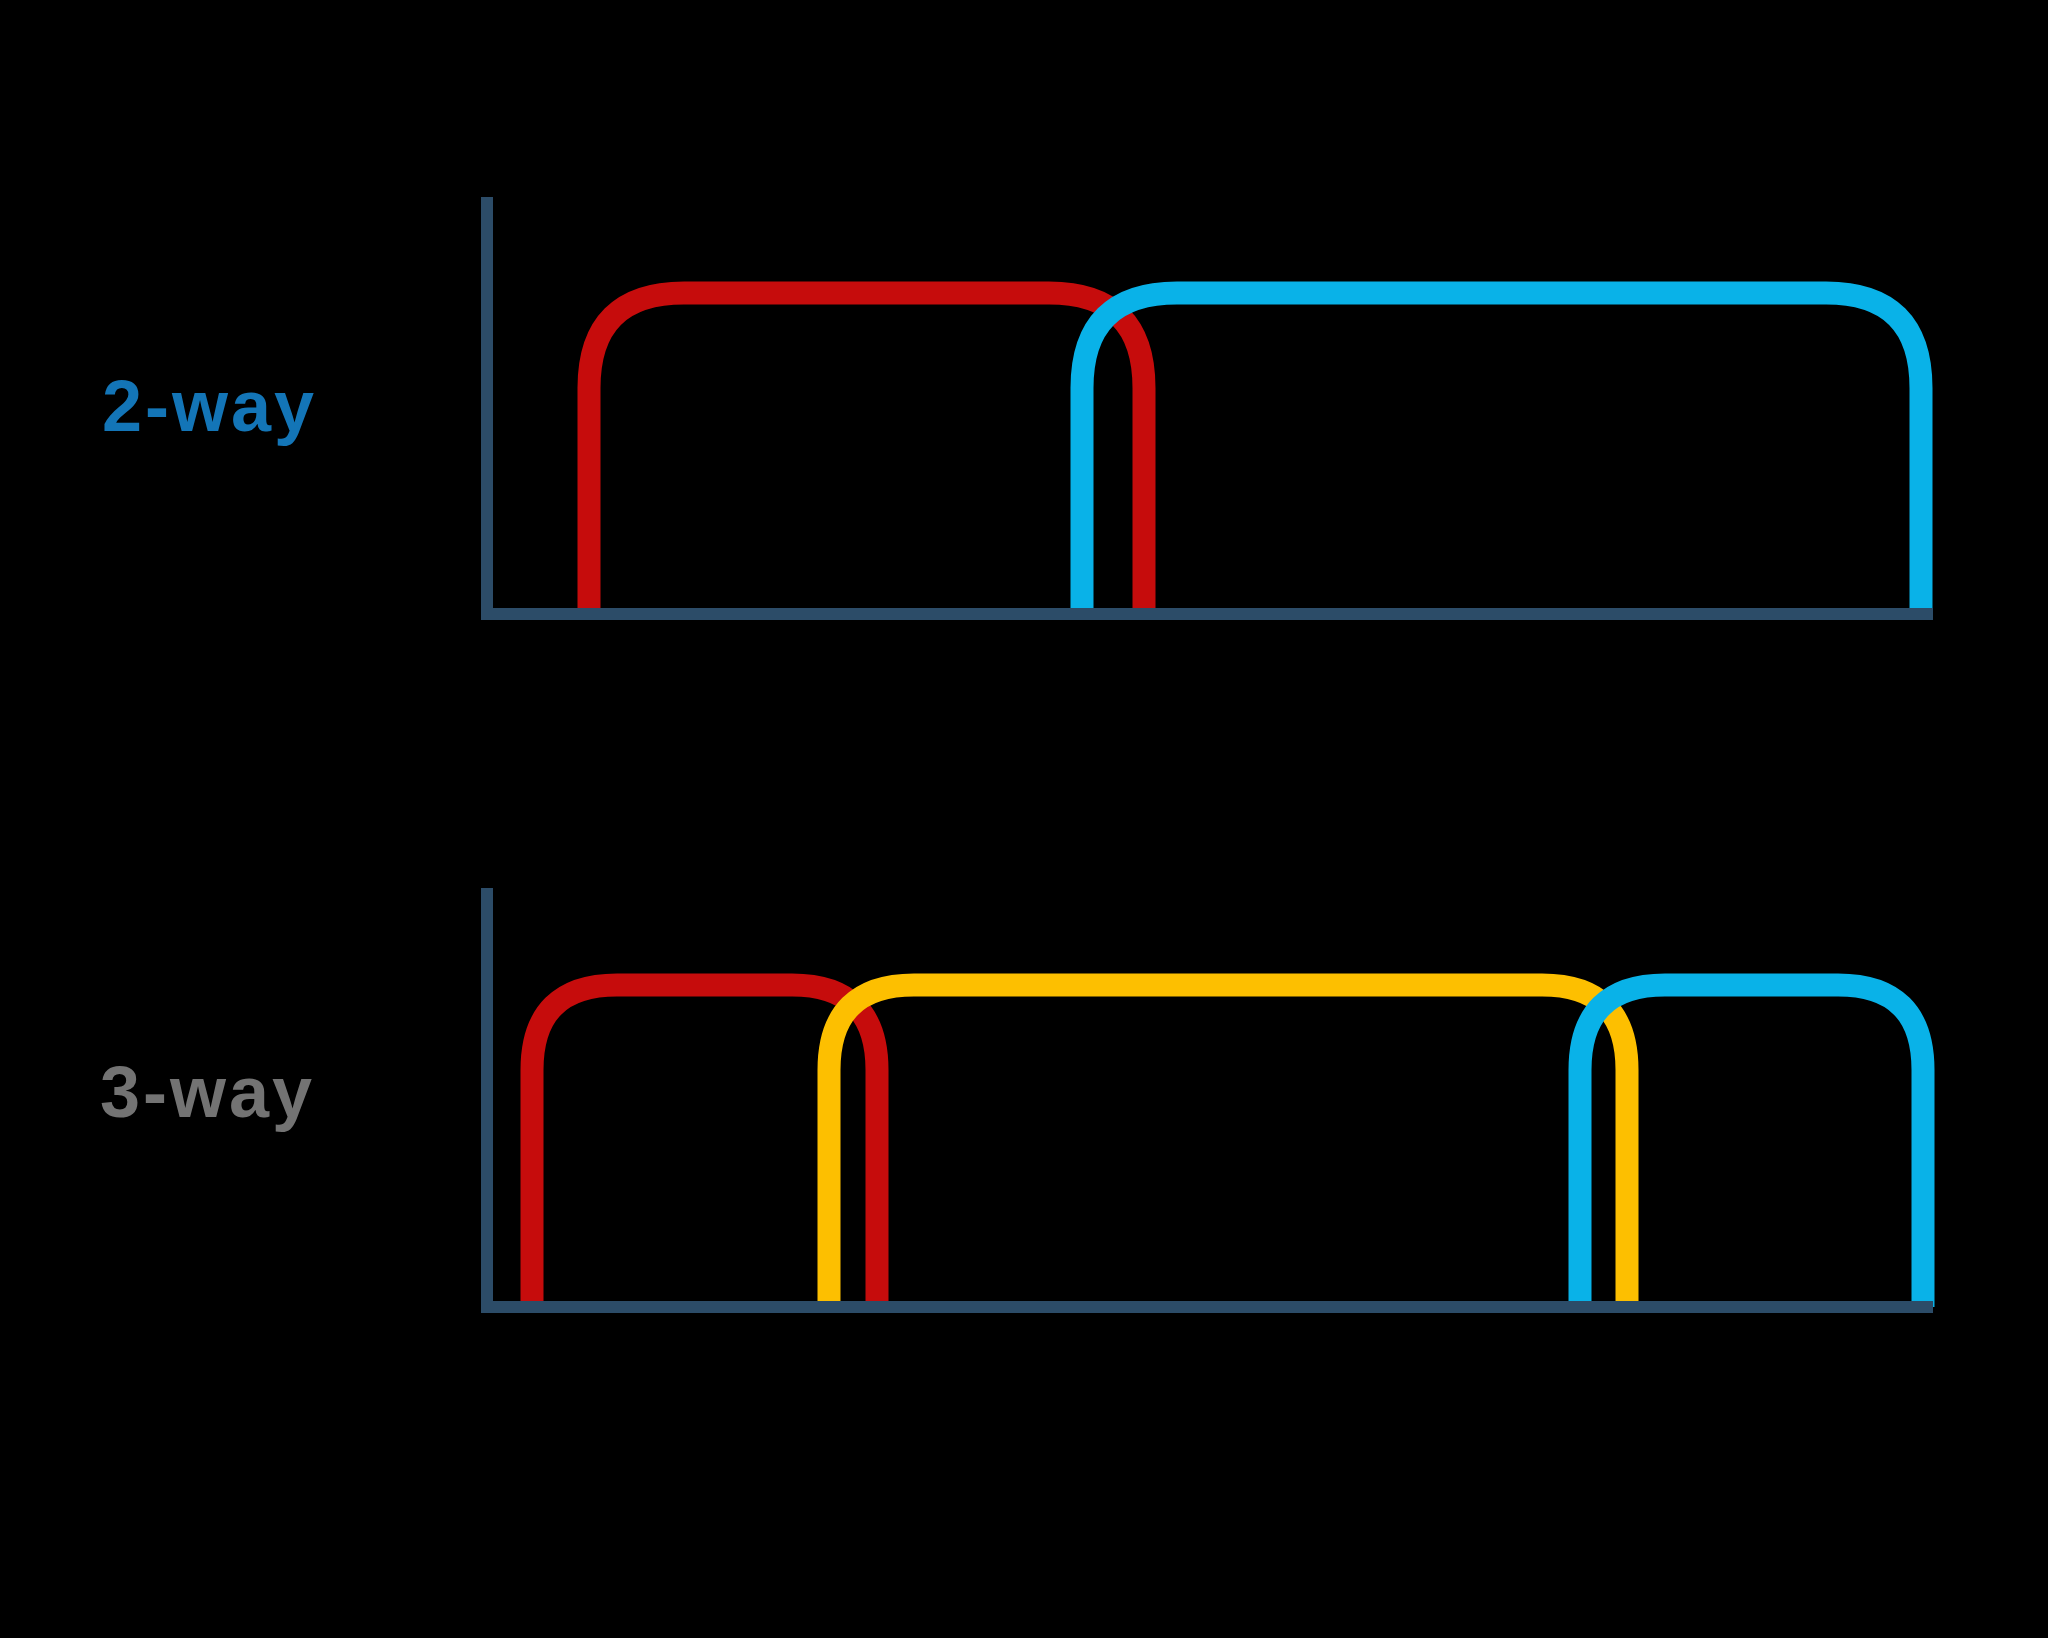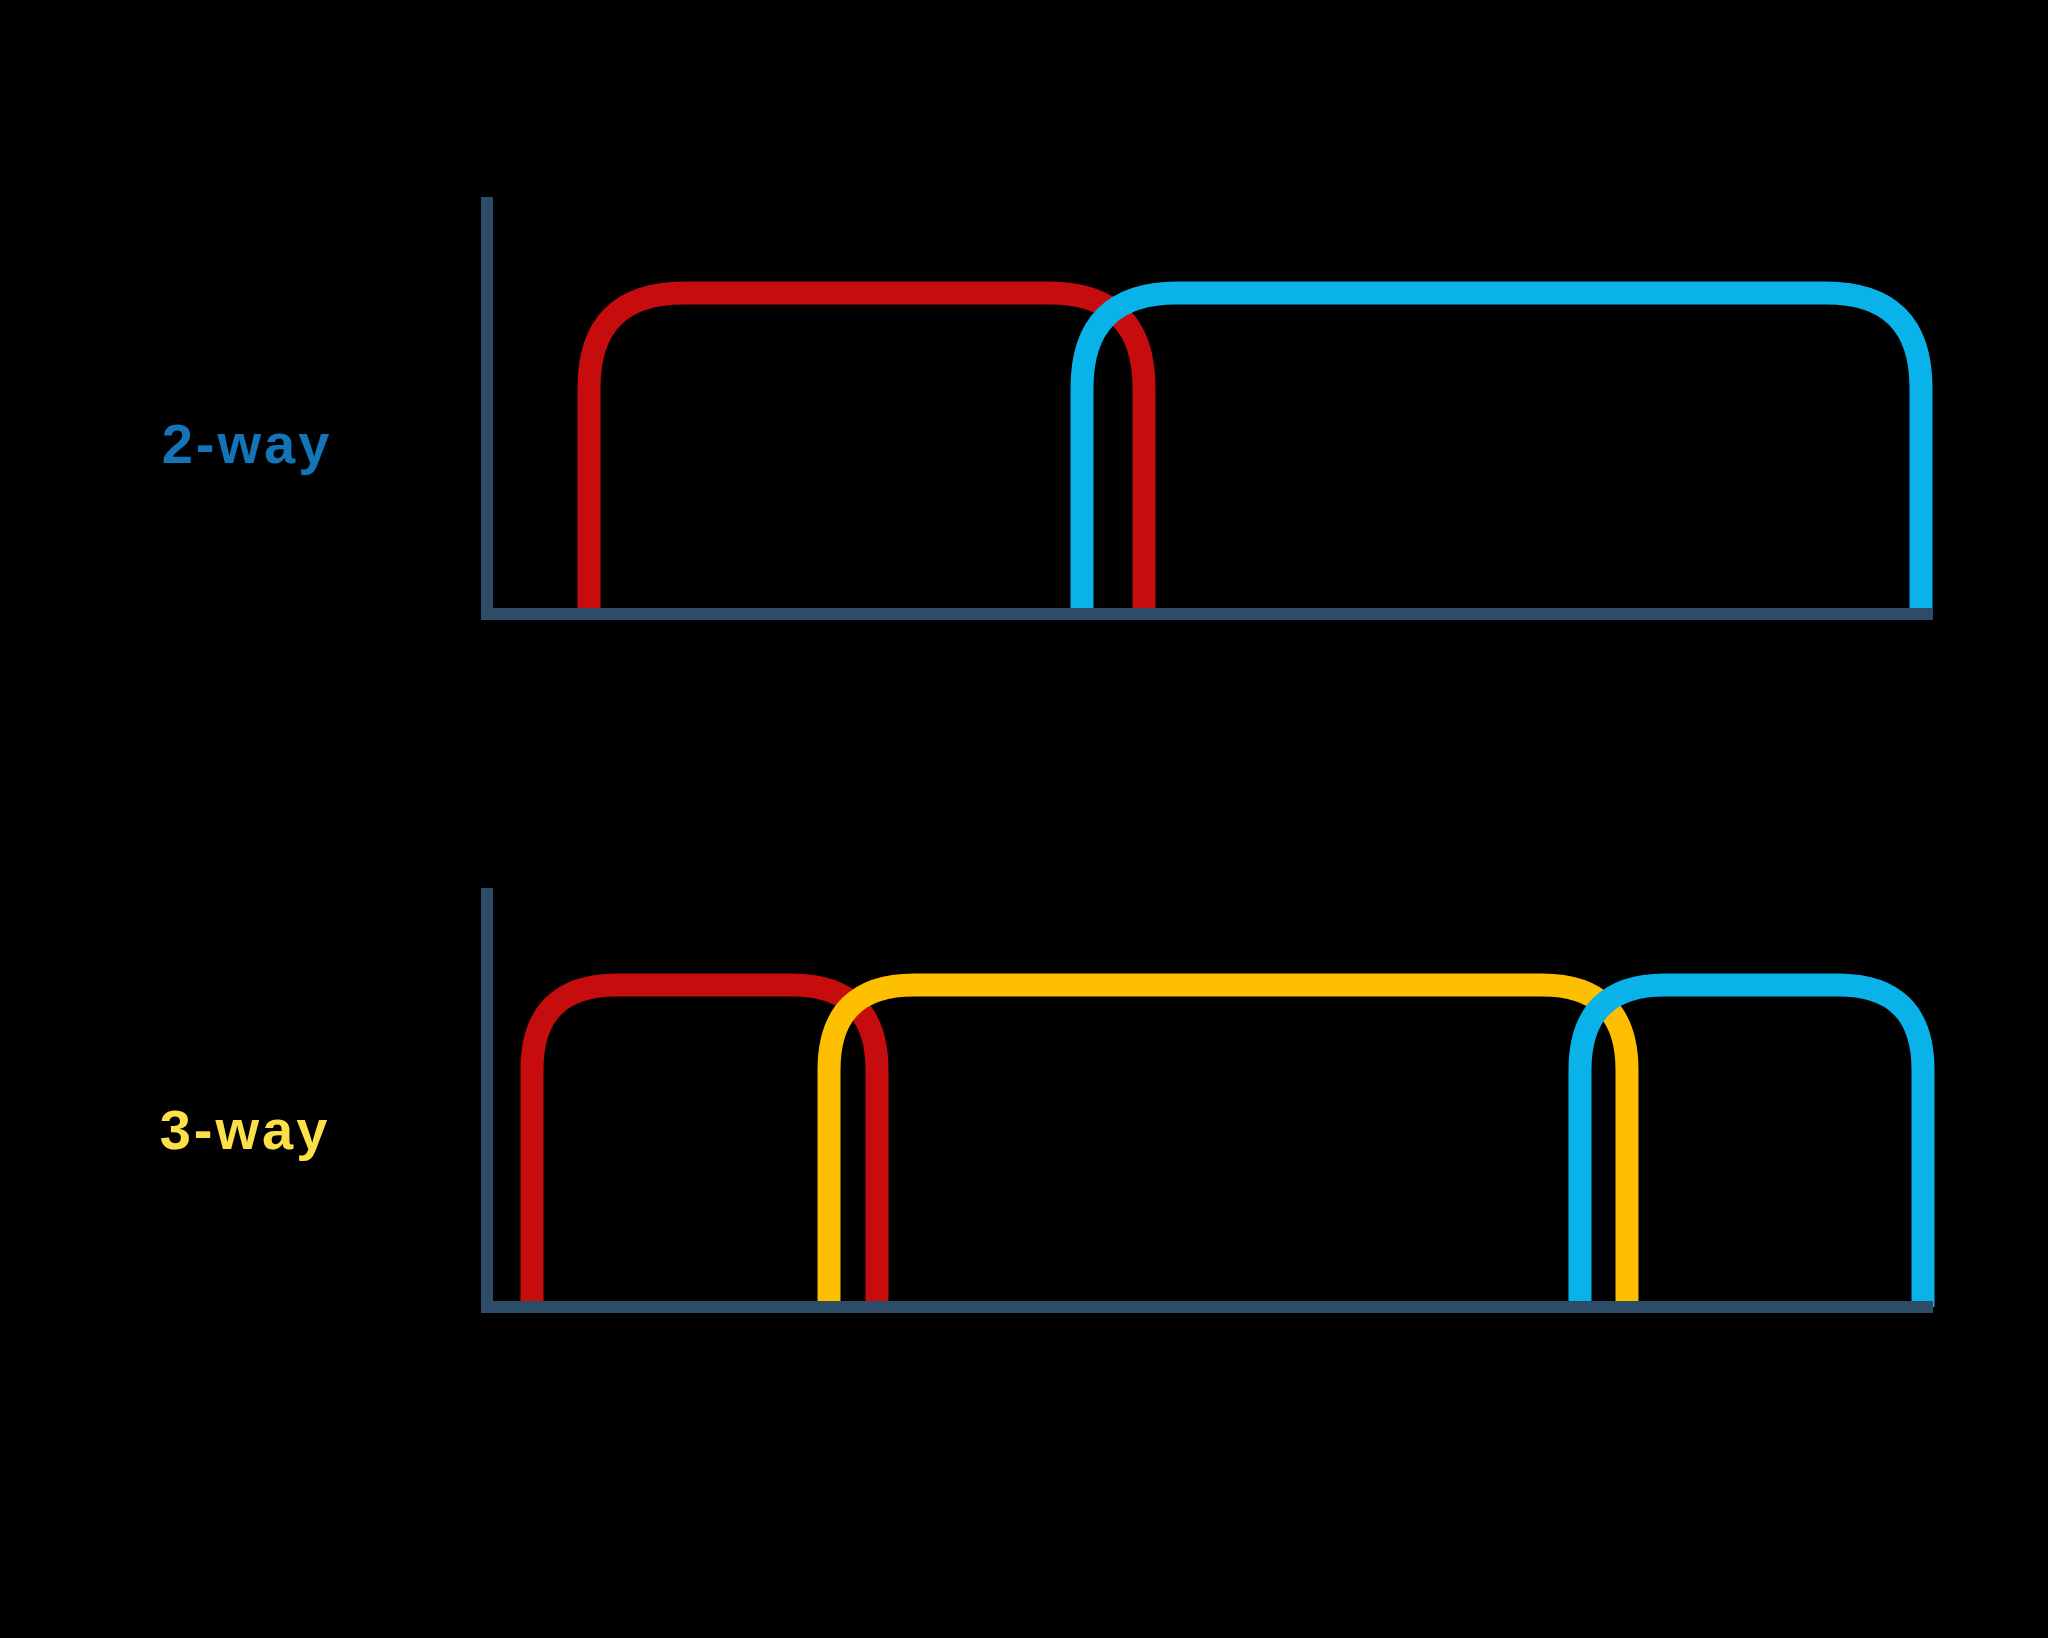--- a/index.html
+++ b/index.html
@@ -23,27 +23,25 @@
   #diagram {
     position: absolute;
     left: 0; top: 0;
     width: 2048px;
     height: 1638px;
     display: block;
   }
   .chart-label {
     position: absolute;
     width: 290px;
-    text-align: center;
     font-weight: 700;
-    font-size: 56px;
+    font-size: 72px;
     line-height: 1;
     letter-spacing: 3px;
     white-space: nowrap;
-    margin-top: 46px;
   }
   #chart-label-0 { left: 102px; top: 370px; }
   #chart-label-1 { left: 100px; top: 1056px; }
 </style>
 </head>
 <body style="background: rgb(0, 0, 0);">
 
 <div class="stage">
   <svg id="diagram" viewBox="0 0 2048 1638" xmlns="http://www.w3.org/2000/svg">
       <g>
@@ -52,14 +50,14 @@
         <path d="M 487 197 L 487 614 L 1933 614" fill="none" stroke="#2c4c68" stroke-width="12" stroke-linejoin="miter"></path>
       </g>
       <g>
         <path d="M 532 1307 L 532 1070 Q 532 985 617 985 L 792 985 Q 877 985 877 1070 L 877 1307" fill="none" stroke="#c60c0c" stroke-width="23" stroke-linecap="butt"></path>
         <path d="M 829 1307 L 829 1070 Q 829 985 914 985 L 1542 985 Q 1627 985 1627 1070 L 1627 1307" fill="none" stroke="#fdbf00" stroke-width="23" stroke-linecap="butt"></path>
         <path d="M 1580 1307 L 1580 1070 Q 1580 985 1665 985 L 1838 985 Q 1923 985 1923 1070 L 1923 1307" fill="none" stroke="#09b2e8" stroke-width="23" stroke-linecap="butt"></path>
         <path d="M 487 888 L 487 1307 L 1933 1307" fill="none" stroke="#2c4c68" stroke-width="12" stroke-linejoin="miter"></path>
       </g>
     </svg>
   <div class="chart-label" id="chart-label-0" style="color: rgb(19, 117, 183);">2-way</div>
-  <div class="chart-label" id="chart-label-1" style="color: #fde047;">3-way</div>
+  <div class="chart-label" id="chart-label-1" style="color: #737373;">3-way</div>
 </div>
 
 </body></html>

